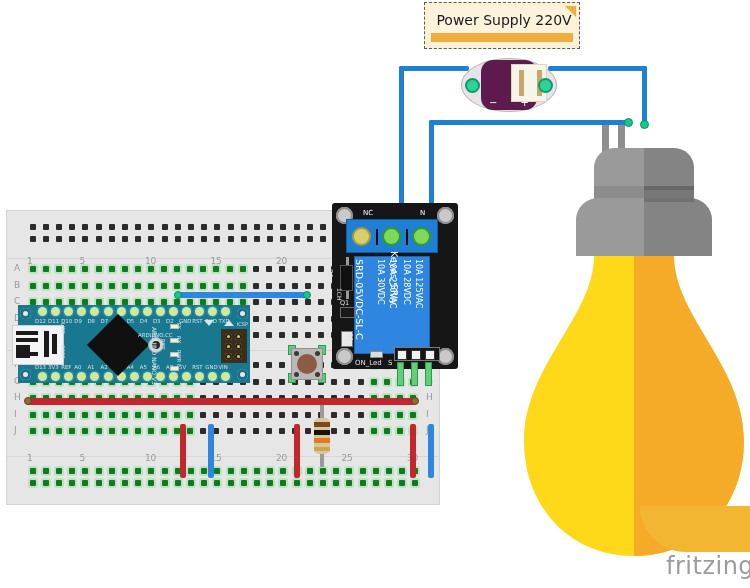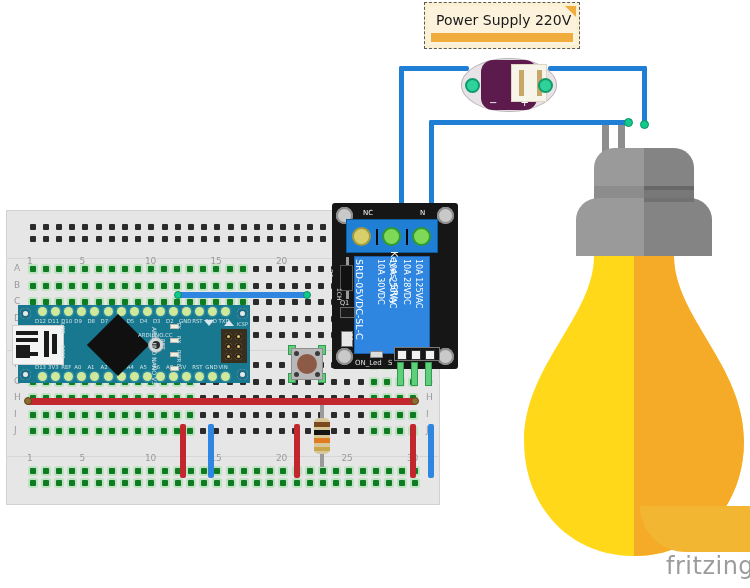--- a/index.html
+++ b/index.html
@@ -32,20 +32,21 @@
     background: #fdf3dd;
     box-sizing: border-box;
   }
   #note-text {
     position: absolute;
     left: 8px; top: 6px; right: 4px;
     font-size: 14px;
     color: #1a1a1a;
     font-family: "DejaVu Sans", sans-serif;
     white-space: nowrap;
+    text-align: center;
   }
   #note-bar {
     position: absolute;
     left: 3px; right: 3px; bottom: 3px; height: 9px;
     background: #f0ad3e;
   }
   #note-corner {
     position: absolute;
     right: 3px; top: 3px;
     width: 0; height: 0;

